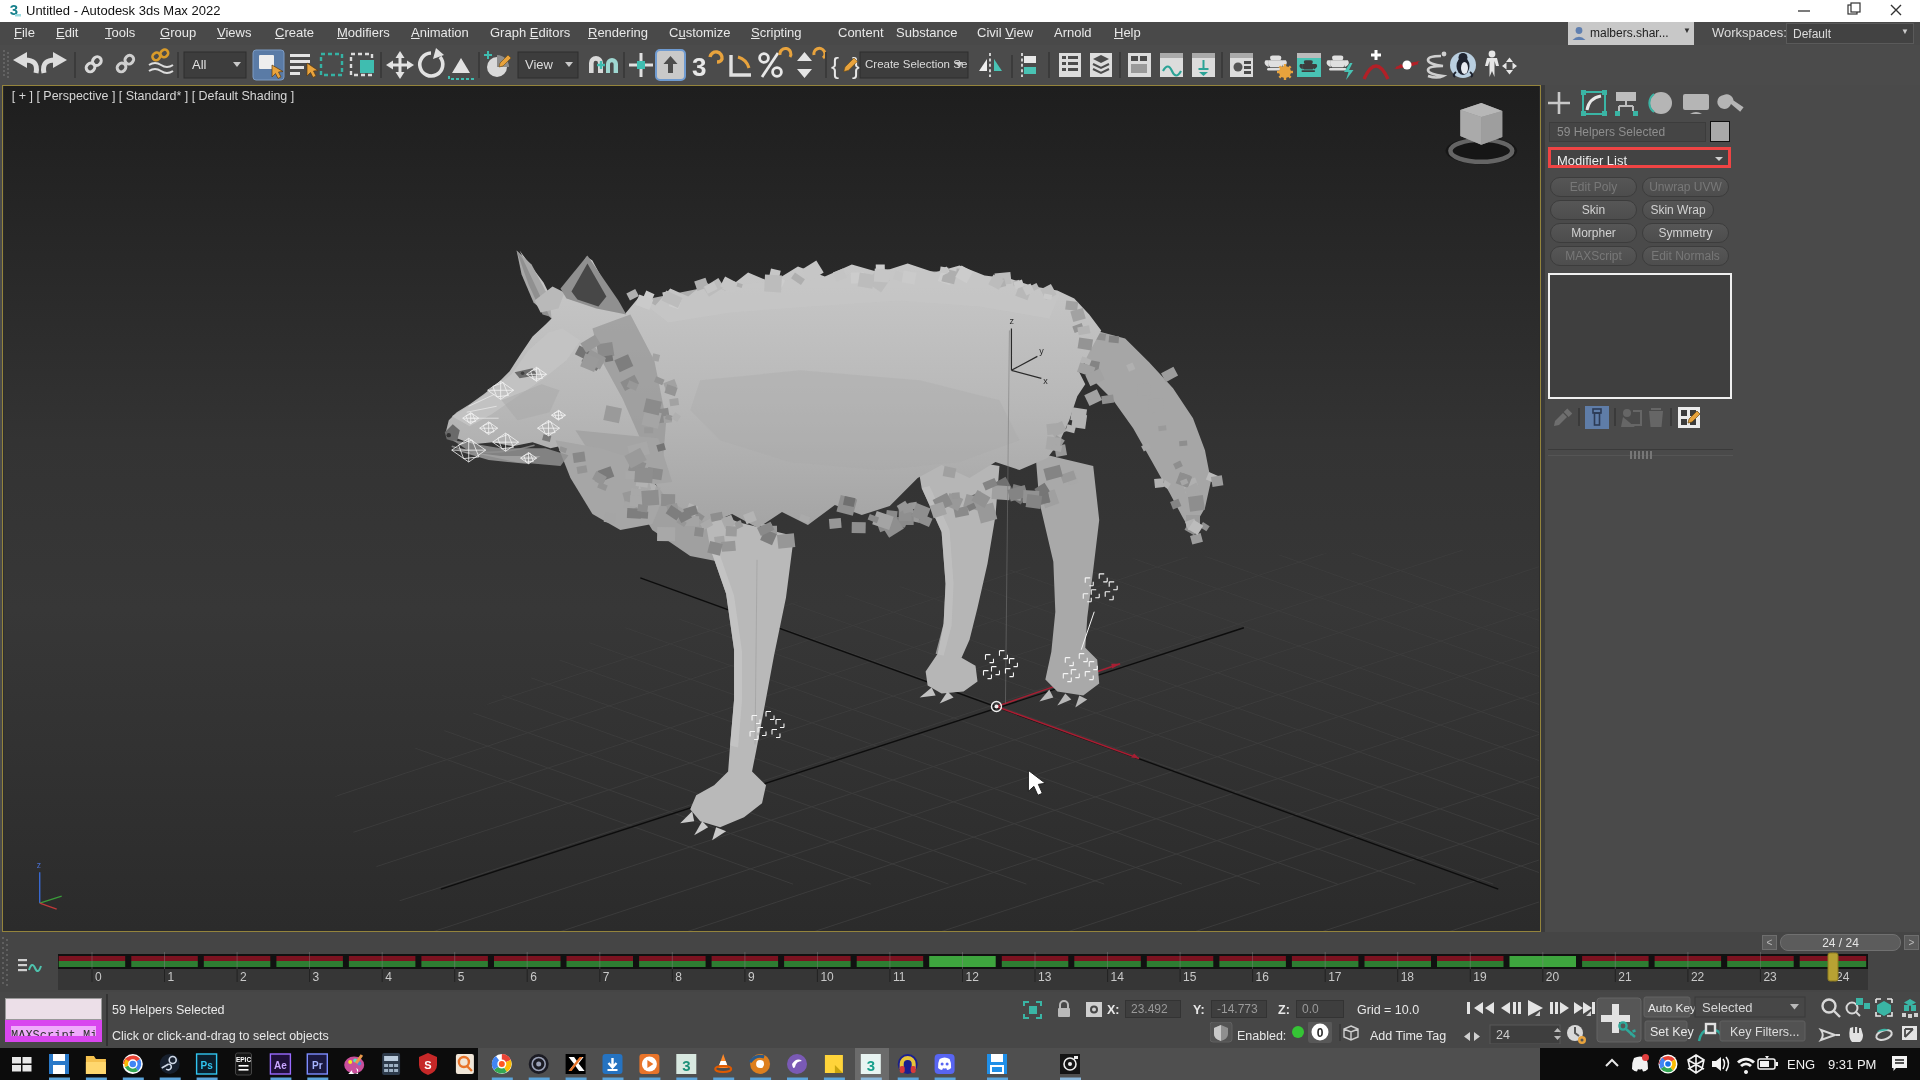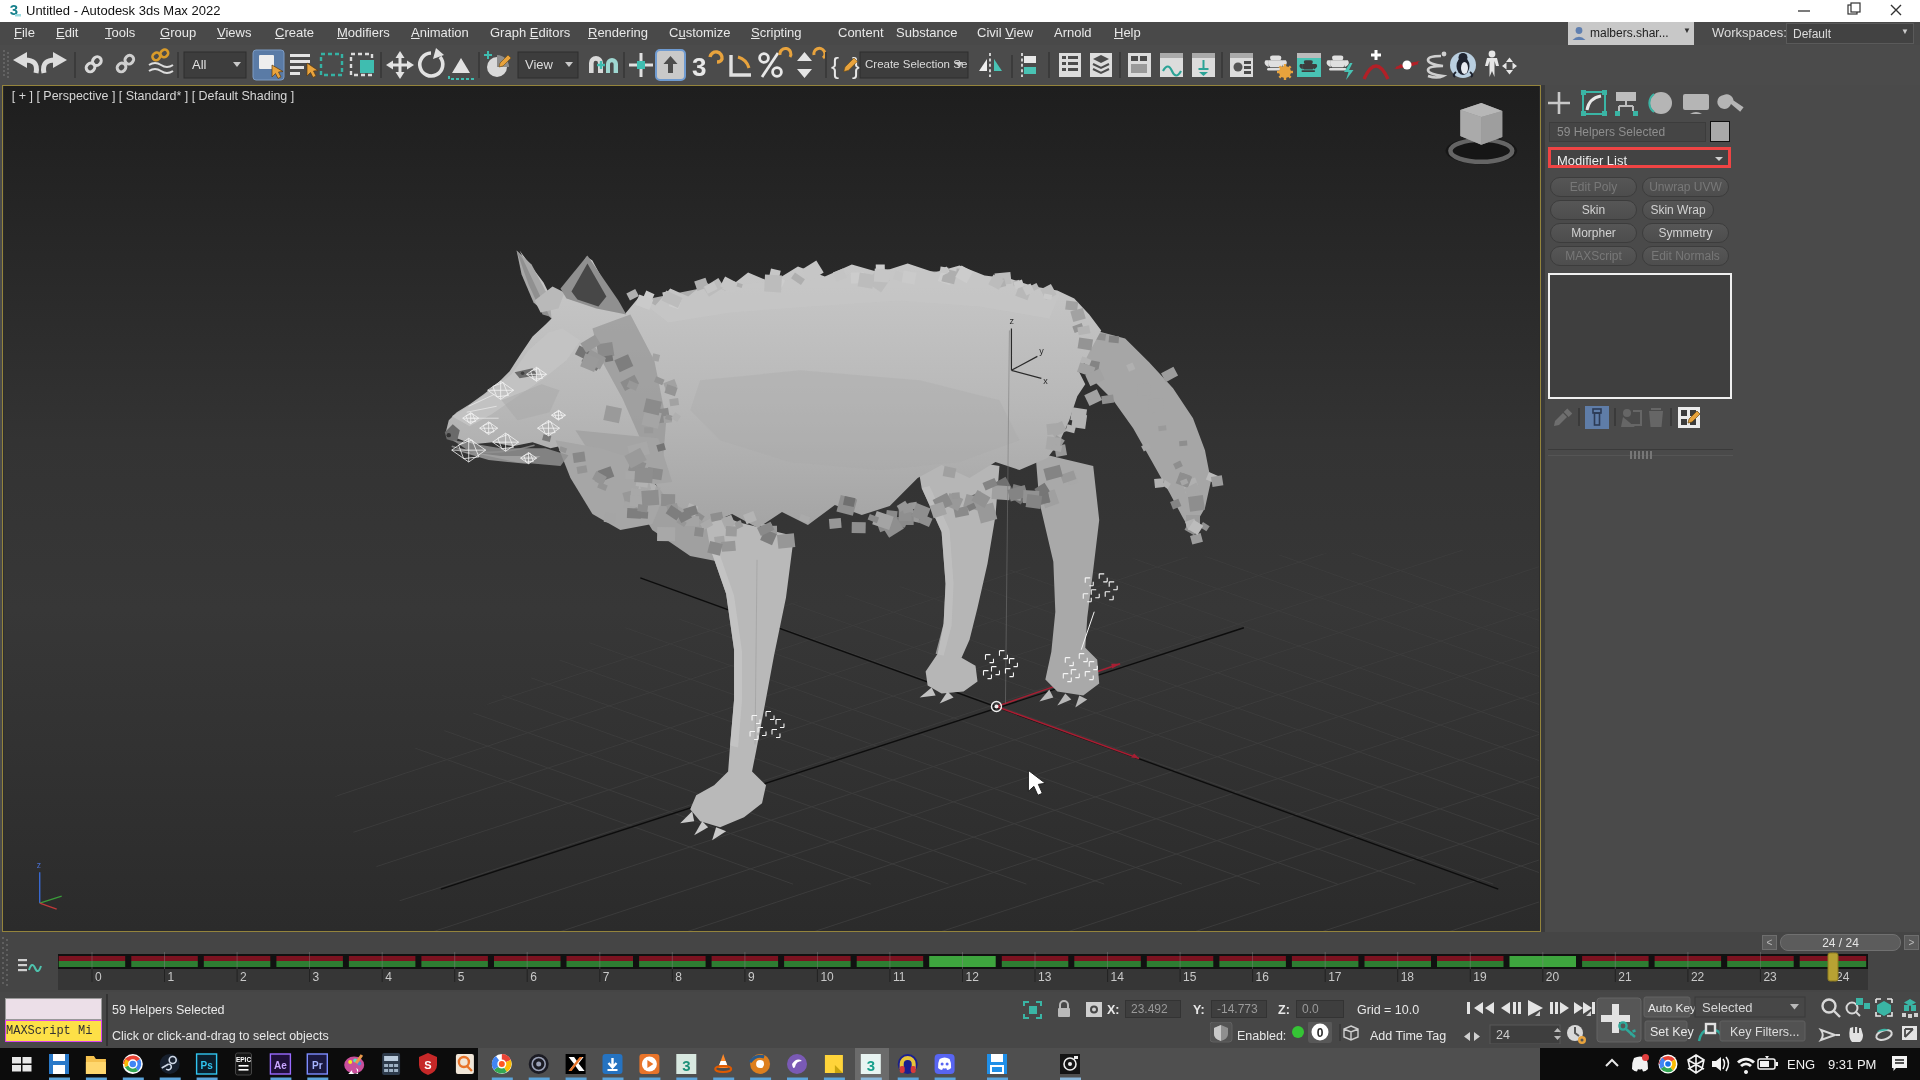--- a/index.html
+++ b/index.html
@@ -992,21 +992,21 @@
         <g fill="#cfcfcf">
           <rect x="2" y="3" width="9" height="2.2"></rect>
           <rect x="2" y="8" width="9" height="2.2"></rect>
           <rect x="2" y="13" width="9" height="2.2"></rect>
         </g>
         <path d="M13 14 q3 -9 6 -2 t6 -2" stroke="#4fc3ae" stroke-width="2" fill="none"></path>
       </svg>
 </div>
 <div class="abs" id="status" style="left:0;top:992px;width:1920px;height:56px;background:#474747">
 <div class="abs" style="left:5px;top:6px;width:97px;height:22px;background:#ecdfe8;border:1px solid #999"></div>
-<div class="abs" style="left:5px;top:28px;width:97px;height:22px;background:#fde047;border:1px solid #d946ef;font-family:'Liberation Mono',monospace;font-size:12px;color:#333;line-height:21px;white-space:nowrap;overflow:hidden">MAXScript Mi</div>
+<div class="abs" style="left:5px;top:28px;width:97px;height:22px;background:#f0abfc;border:6px solid #d946ef;font-family:'Liberation Mono',monospace;font-size:12px;color:#333;line-height:21px;white-space:nowrap;overflow:hidden">MAXScript Mi</div>
 <div class="abs" style="left:106px;top:2px;width:2px;height:52px;background:#333"></div>
 <div class="abs white" style="left:112px;top:11px;font-size:12.5px">59 Helpers Selected</div>
 <div class="abs white" style="left:112px;top:37px;font-size:12.5px">Click or click-and-drag to select objects</div>
 <svg class="abs" style="left:1020px;top:6px" width="90" height="22">
 <g stroke="#3ab5a5" stroke-width="2" fill="none">
           <path d="M4 8 l0 -4 5 0 M16 4 l5 0 0 4 M21 16 l0 4 -5 0 M9 20 l-5 0 0 -4"></path>
         </g>
         <rect x="9" y="8" width="8" height="8" fill="#3ab5a5"></rect>
 <g fill="#b9b9b9">
           <rect x="38" y="10" width="12" height="9" rx="1"></rect>

